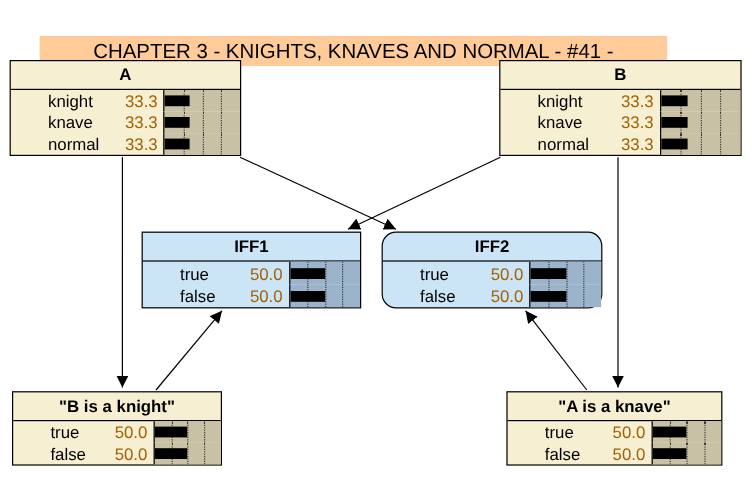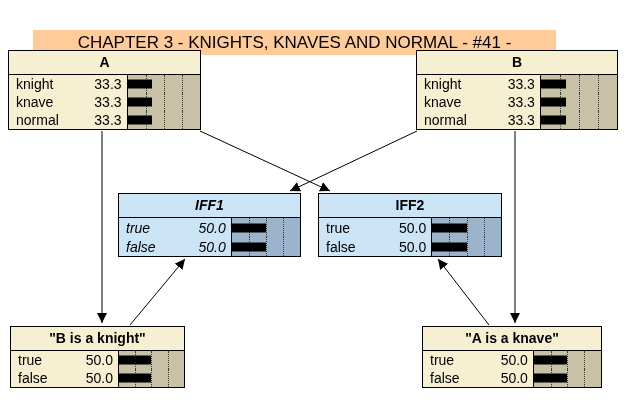--- a/index.html
+++ b/index.html
@@ -16,23 +16,23 @@
   .node{
     position:absolute;border:1px solid #000;box-sizing:border-box;
     display:flex;flex-direction:column;z-index:1;
   }
   .node-title{
     flex:none;height:24px;line-height:22px;text-align:center;
     font-weight:bold;font-size:14px;border-bottom:1px solid #000;
     box-sizing:border-box;color:#000;white-space:nowrap;overflow:hidden;
   }
   .node-body{flex:1;display:flex;flex-direction:column;}
-  .state-row{flex:1;display:flex;align-items:center;min-height:0;}
+  .state-row{flex:1;display:flex;align-items:center;min-height:0;padding-left:24px;}
   .state-label{width:34%;padding-left:7px;font-size:14px;color:#000;white-space:nowrap;}
-  .state-value{width:25%;text-align:right;padding-right:5px;font-size:14px;color:#000000;white-space:nowrap;}
+  .state-value{width:25%;text-align:right;padding-right:5px;font-size:14px;color:#a16207;white-space:nowrap;}
   .meter{
     width:41%;align-self:stretch;position:relative;
     border-left:1px solid #000;box-sizing:border-box;overflow:hidden;
   }
   .grid{position:absolute;top:0;bottom:0;width:0;border-left:1px dotted #3a3a3a;z-index:1;}
   .bar{position:absolute;left:0;top:50%;transform:translateY(-50%);height:9px;background:#000;z-index:2;}
 </style>
 </head>
 <body>
 
@@ -117,21 +117,21 @@
           <span class="state-value">33.3</span>
           <div class="meter" style="background: rgb(201, 193, 165);">
             <div class="grid" style="left: 25%;"></div>
             <div class="grid" style="left: 50%;"></div>
             <div class="grid" style="left: 75%;"></div>
             <div class="bar" style="width: 33.3%; background: rgb(0, 0, 0);"></div>
           </div>
         </div>
       </div>
     </div>
-    <div class="node" style="left: 118px; top: 193px; width: 183px; height: 64px; background: rgb(203, 228, 246); border-color: rgb(0, 0, 0); font-style: italic;">
+    <div class="node" style="left: 118px; top: 193px; width: 183px; height: 64px; background: rgb(203, 228, 246); border-color: rgb(0, 0, 0);">
       <div class="node-title">IFF1</div>
       <div class="node-body">
         <div class="state-row">
           <span class="state-label">true</span>
           <span class="state-value">50.0</span>
           <div class="meter" style="background: rgb(155, 179, 203);">
             <div class="grid" style="left: 25%;"></div>
             <div class="grid" style="left: 50%;"></div>
             <div class="grid" style="left: 75%;"></div>
             <div class="bar" style="width: 50%; background: rgb(0, 0, 0);"></div>
@@ -142,21 +142,21 @@
           <span class="state-value">50.0</span>
           <div class="meter" style="background: rgb(155, 179, 203);">
             <div class="grid" style="left: 25%;"></div>
             <div class="grid" style="left: 50%;"></div>
             <div class="grid" style="left: 75%;"></div>
             <div class="bar" style="width: 50%; background: rgb(0, 0, 0);"></div>
           </div>
         </div>
       </div>
     </div>
-    <div class="node" style="left: 318px; top: 193px; width: 184px; height: 64px; background: rgb(203, 228, 246); border-color: rgb(0, 0, 0);">
+    <div class="node" style="left: 318px; top: 193px; width: 184px; height: 64px; background: rgb(203, 228, 246); border-color: rgb(0, 0, 0); border-radius: 12px;">
       <div class="node-title">IFF2</div>
       <div class="node-body">
         <div class="state-row">
           <span class="state-label">true</span>
           <span class="state-value">50.0</span>
           <div class="meter" style="background: rgb(155, 179, 203);">
             <div class="grid" style="left: 25%;"></div>
             <div class="grid" style="left: 50%;"></div>
             <div class="grid" style="left: 75%;"></div>
             <div class="bar" style="width: 50%; background: rgb(0, 0, 0);"></div>

